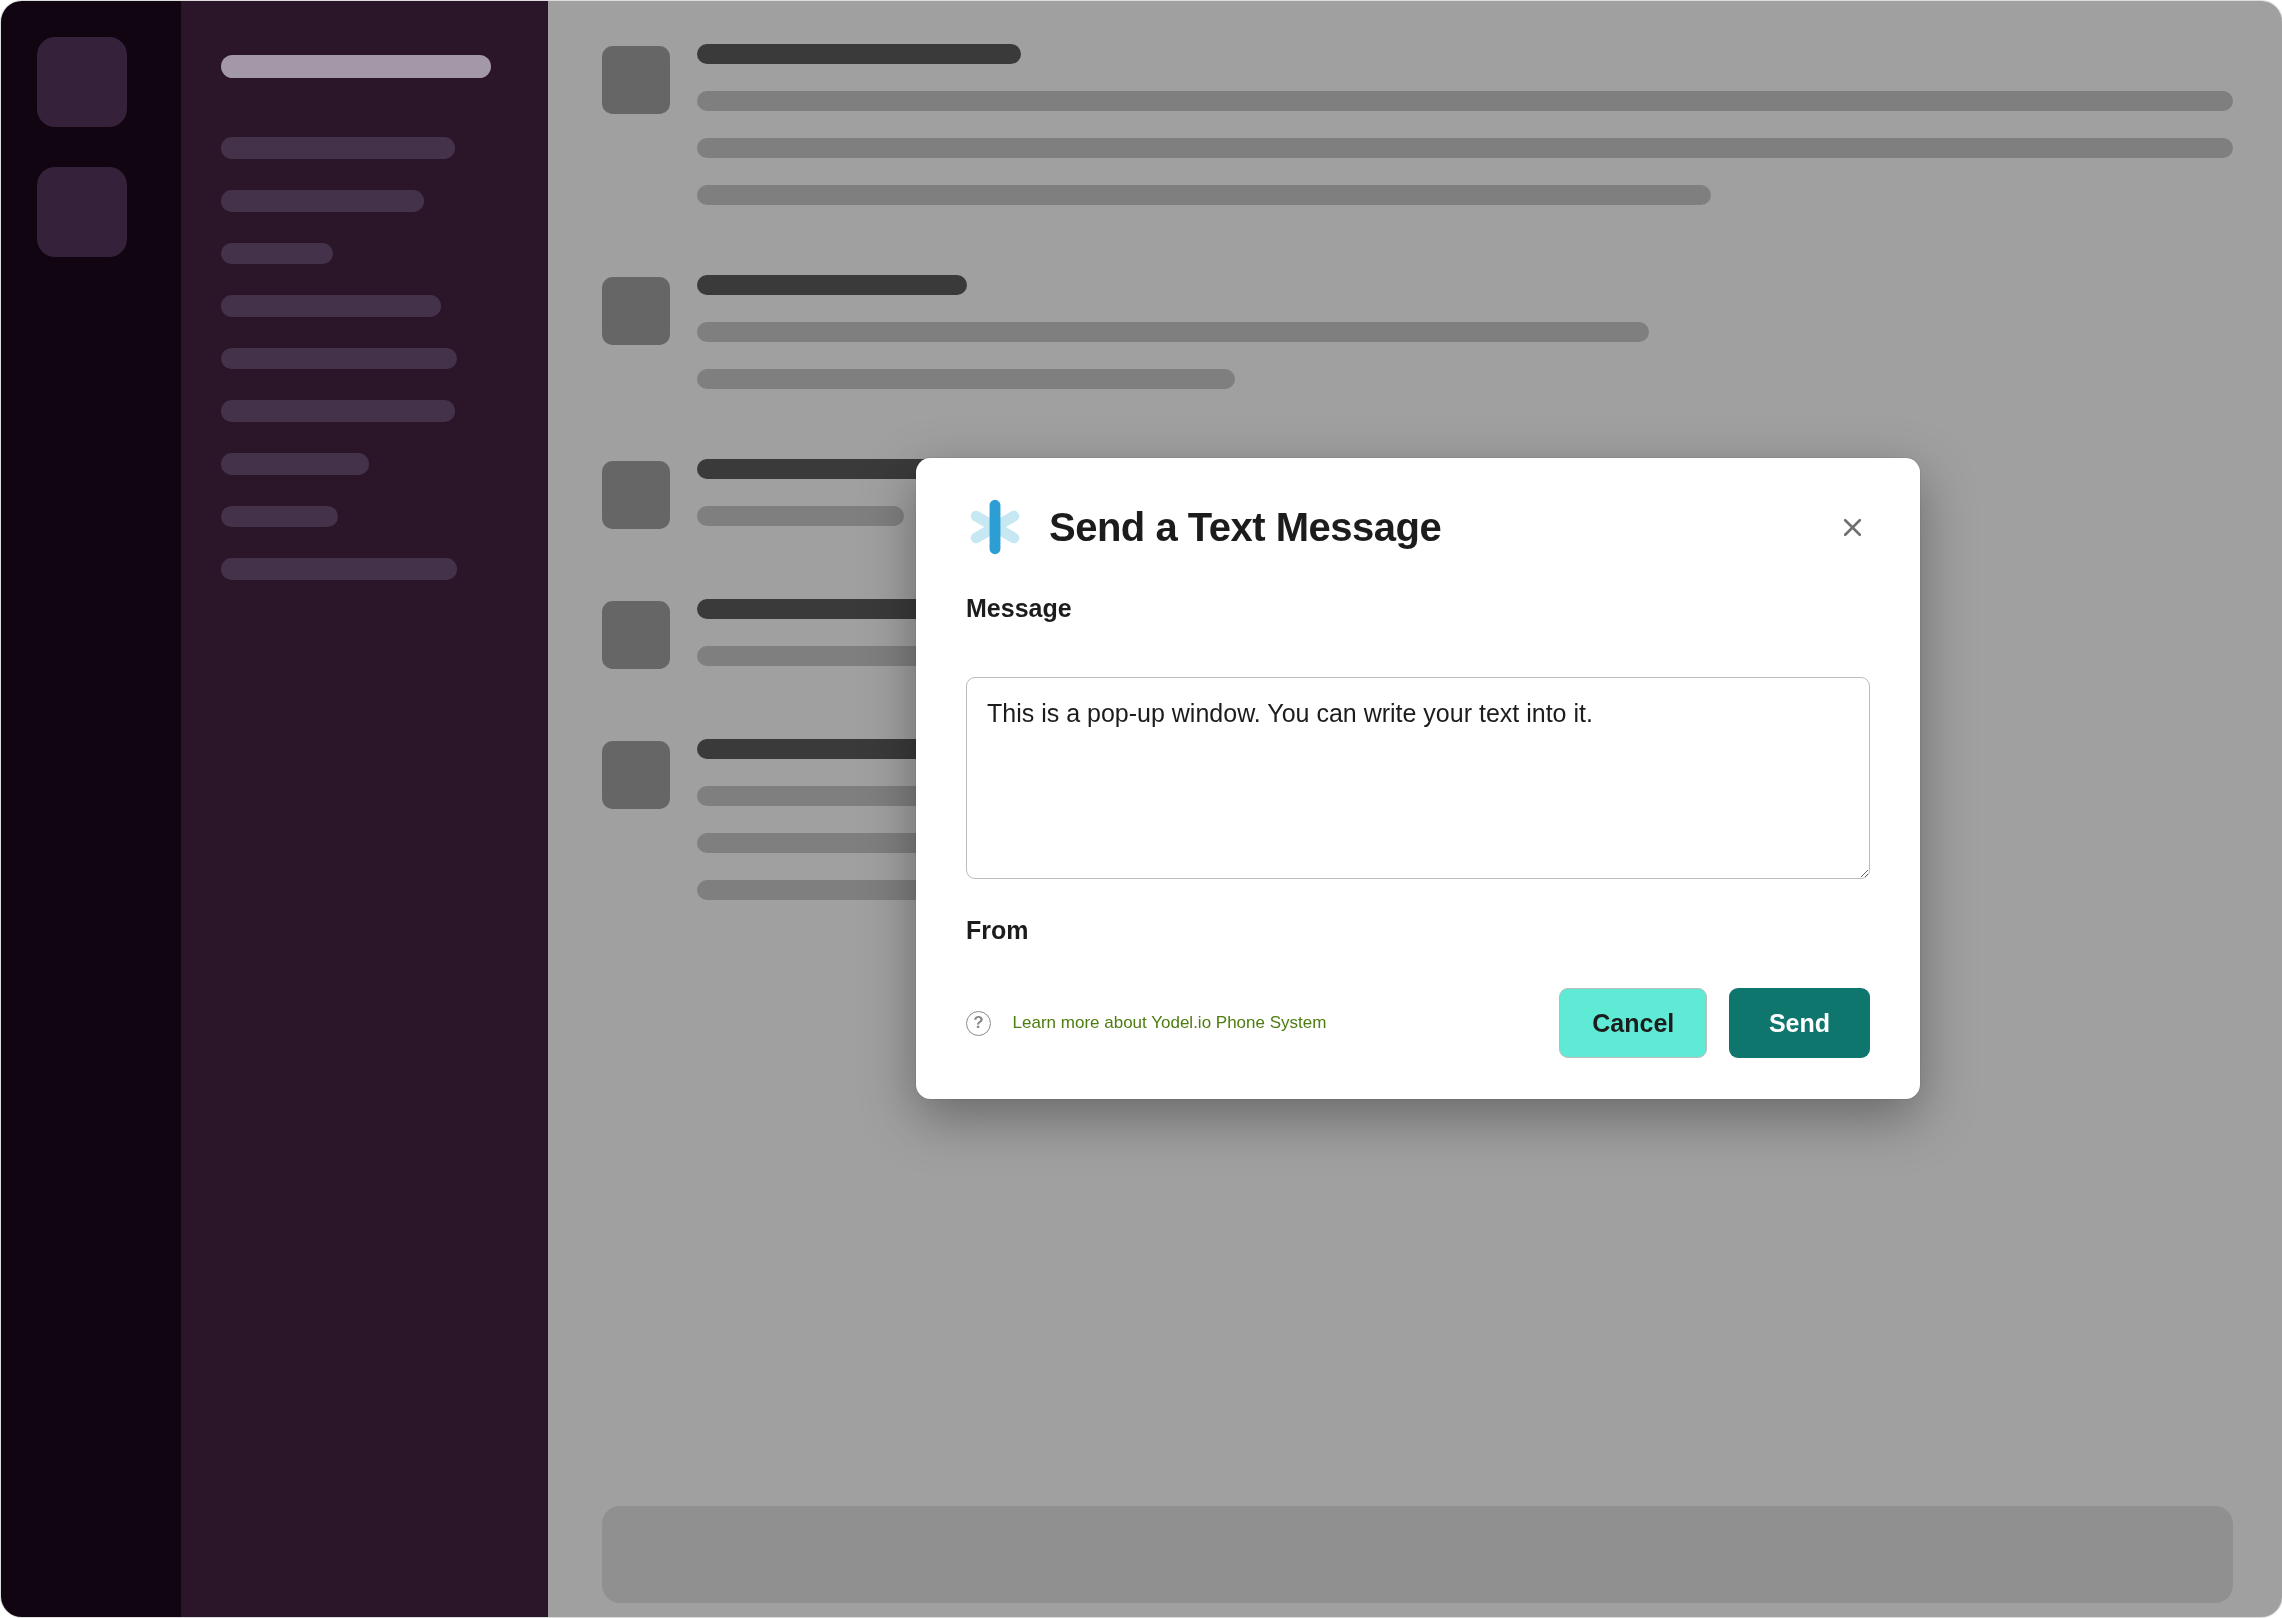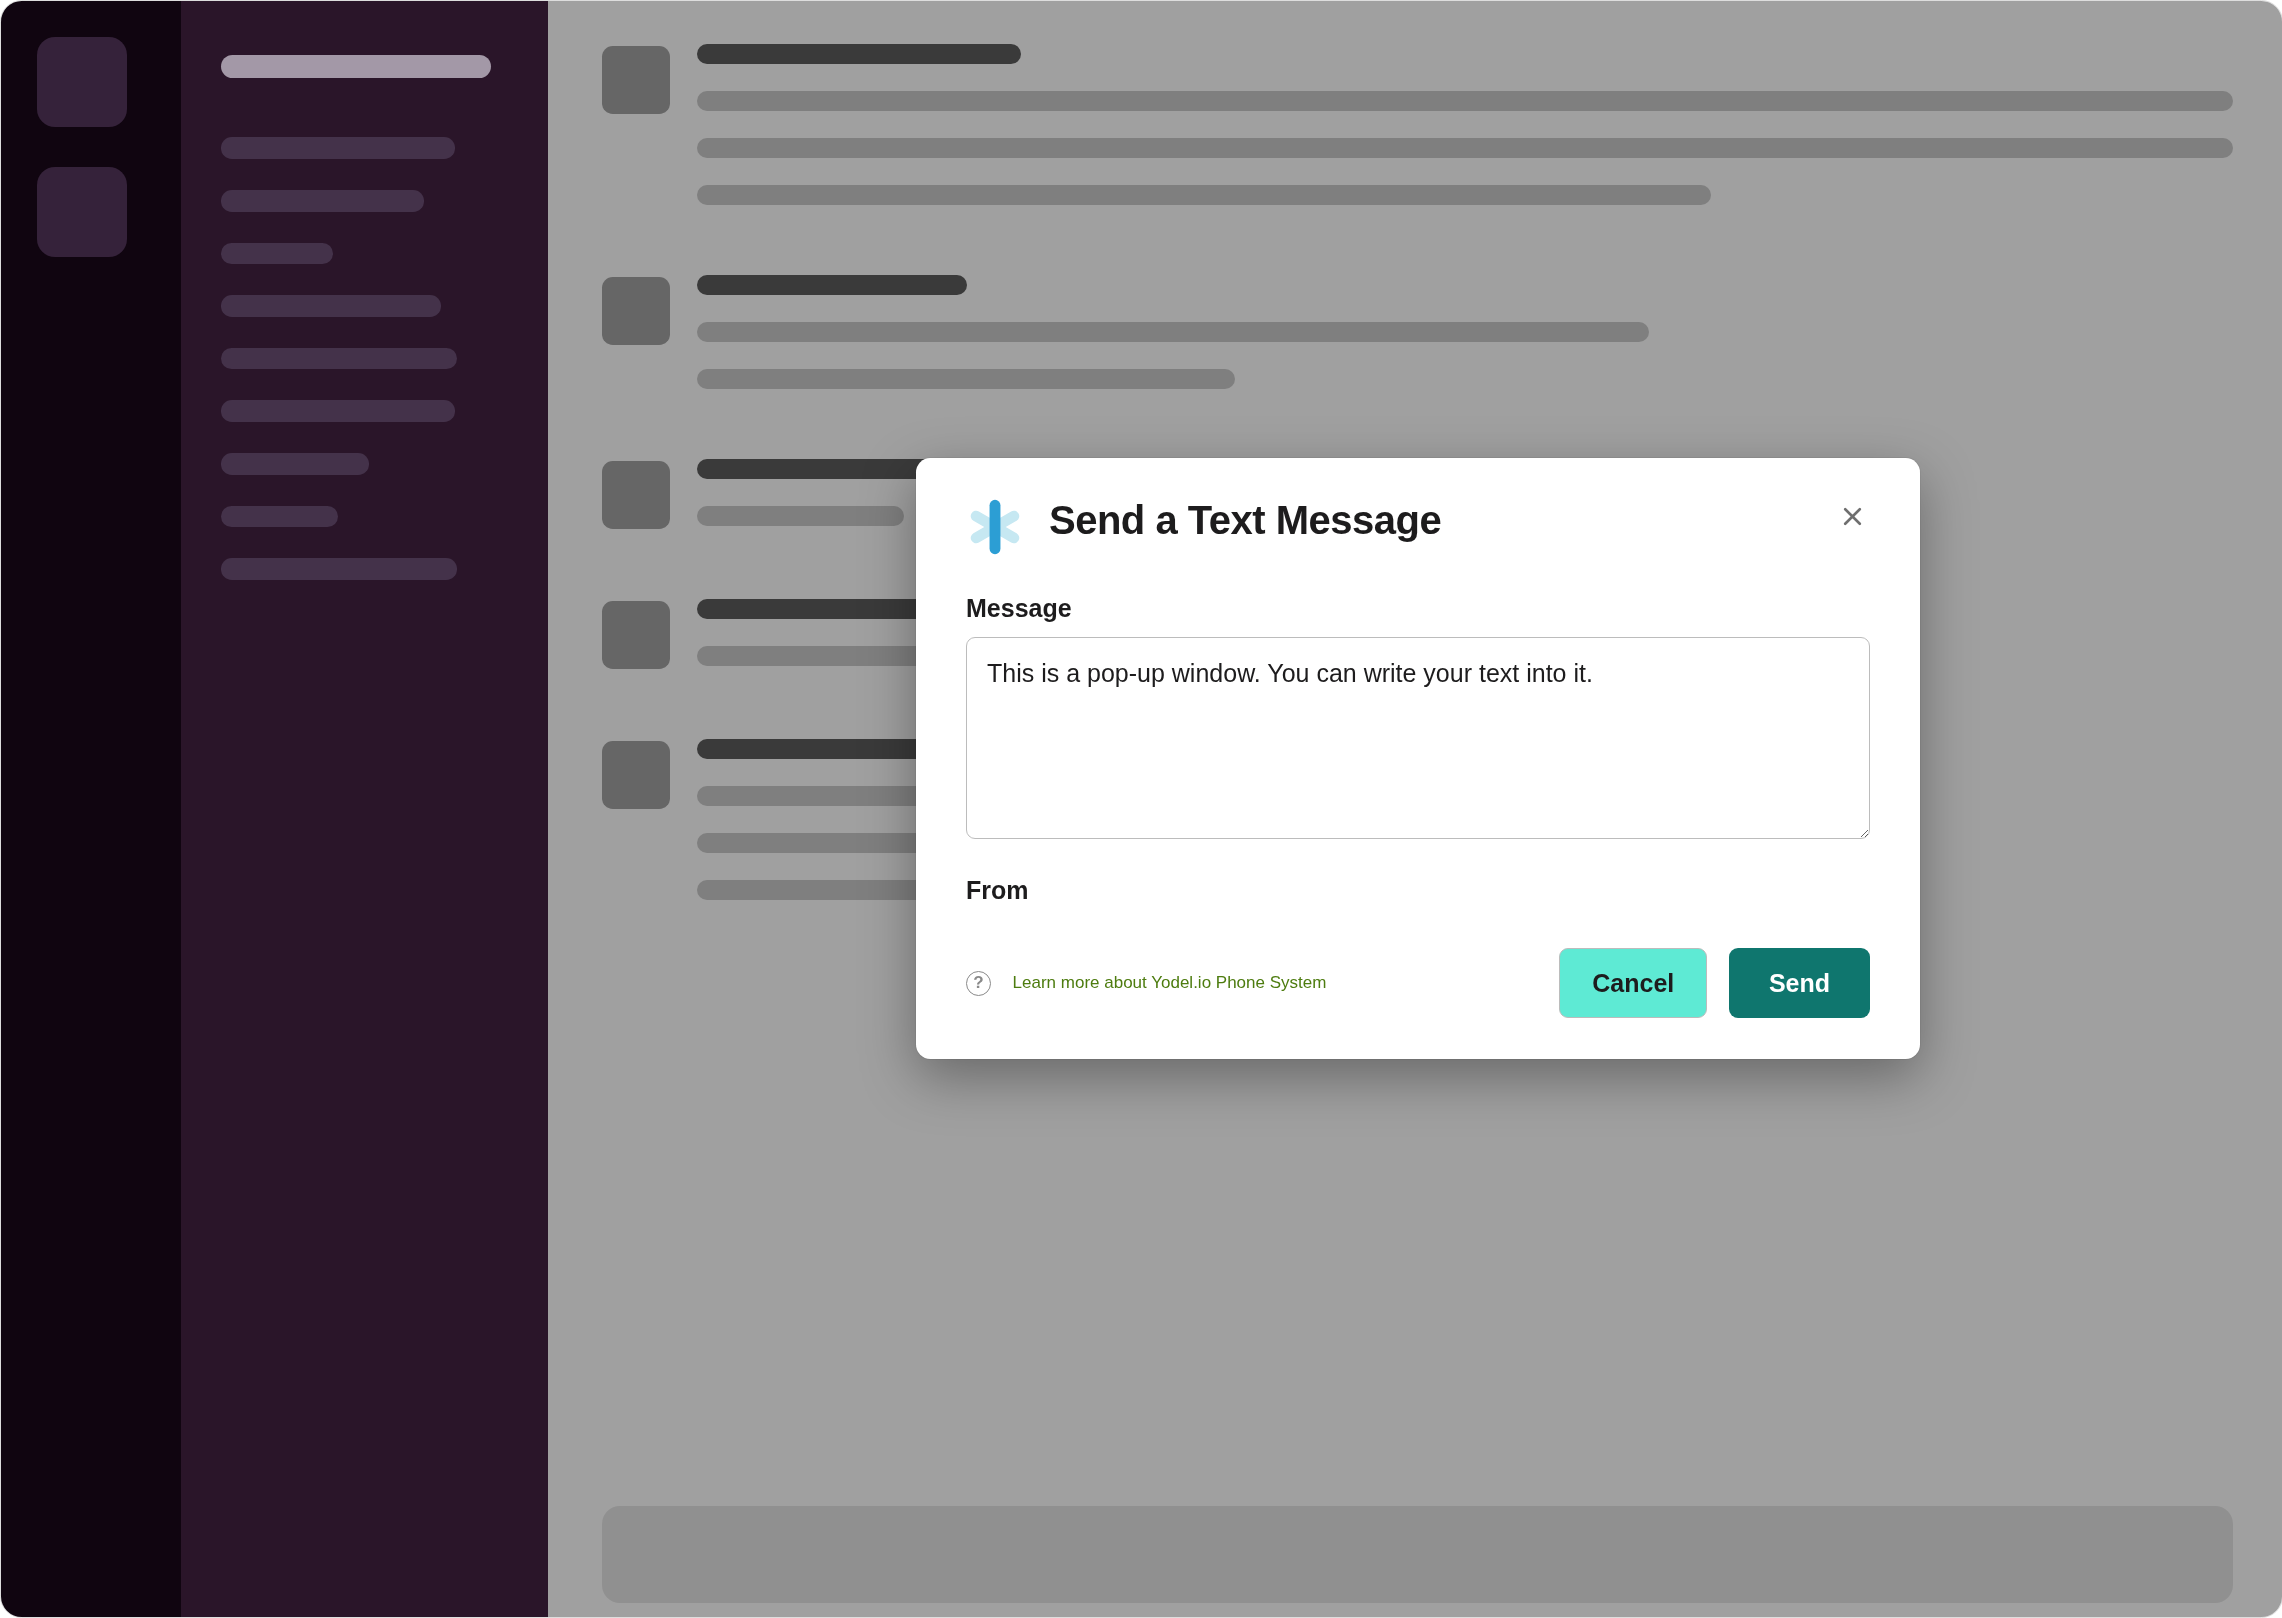--- a/index.html
+++ b/index.html
@@ -129,21 +129,21 @@
       top: 457px;
       width: 1004px;
       background: #ffffff;
       border-radius: 14.4px;
       box-shadow: 0 18px 54px rgba(0,0,0,0.35), 0 0 0 0.9px rgba(0,0,0,0.05);
       padding: 40px 50px 41px 50px;
     }
 
     .modal-header {
       display: flex;
-      align-items: flex-start;
+      align-items: center;
       gap: 25px;
       margin-bottom: 38px;
     }
 
     .yodel-icon {
       width: 58px;
       height: 58px;
       flex-shrink: 0;
     }
 
@@ -179,20 +179,21 @@
       height: 202px;
       border: 1.4px solid #bcbcbc;
       border-radius: 9px;
       padding: 18px 20px;
       font-size: 25px;
       font-family: inherit;
       color: #1d1c1d;
       resize: both;
       outline: none;
       line-height: 1.4;
+      margin-top: 40px;
     }
 
     .from-section {
       margin-top: 34px;
     }
 
     .select-wrap {
       position: relative;
       width: 100%;
     }

